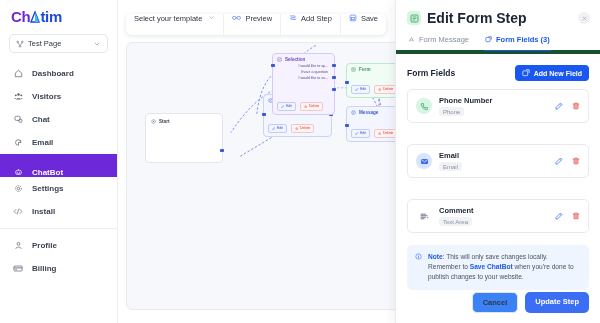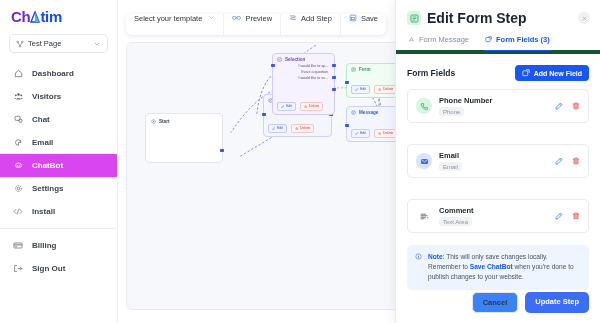--- a/index.html
+++ b/index.html
@@ -35,21 +35,21 @@
   .page-select .ps-label { font-size:7.5px; color:#2f3542; flex:1; }
   .page-select .ps-icon svg, .page-select .ps-caret svg { display:block; }
 
   .nav { margin-top: 9px; display:flex; flex-direction:column;font-weight:bold; }
   .nav-item {
     height: 23px; display:flex; align-items:center; gap:8px;
     padding-left: 12px; color:#3d4452; font-size:8px;
   }
   .nav-item .ni-icon { width:12px; display:flex; align-items:center; justify-content:center; }
   .nav-item .ni-icon svg { display:block; }
-  .nav-item.active { background:#d946ef; color:#ffffff; }
+  .nav-item.active { background:#6d28d9; color:#ffffff;align-items:flex-end; }
   .nav-divider { height:1px; background:#eceef2; margin: 5px 0; }
 
   
   .main { flex:1; position:relative; background:#ffffff; display:flex; flex-direction:column; }
   .toolbar-row { padding: 7px 0 0 8px; height: 34px; }
   .toolbar {
     display:inline-flex; align-items:stretch; height:21px;
     background:#ffffff; border-radius:6px;
     box-shadow: 0 1px 4px rgba(24,35,61,.13);
   }
@@ -311,41 +311,41 @@
         <span class="ni-icon">
             <svg width="10" height="9" viewBox="0 0 16 14">
               <path d="M4.6 4 L1.8 7 L4.6 10 M11.4 4 L14.2 7 L11.4 10 M9.3 3.2 L6.7 10.8" fill="none" stroke="#5a6172" stroke-width="1.1" stroke-linecap="round" stroke-linejoin="round"></path>
             </svg>
           </span>
         <span>Install</span>
       </div>
 
       <div class="nav-divider"></div>
 
+      <div class="nav-item">
+        <span class="ni-icon">
+            <svg width="9" height="9" viewBox="0 0 14 14">
+              <circle cx="7" cy="4.4" r="2.2" fill="none" stroke="#5a6172" stroke-width="1.1"></circle>
+              <path d="M2.8 11.6 C2.8 8.6 11.2 8.6 11.2 11.6" fill="none" stroke="#5a6172" stroke-width="1.1" stroke-linecap="round"></path>
+            </svg>
+          </span>
+        <span>Profile</span>
+      </div>
 
       <div class="nav-item">
         <span class="ni-icon">
             <svg width="10" height="9" viewBox="0 0 16 14">
               <rect x="1.4" y="3" width="13.2" height="8" rx="1.4" fill="none" stroke="#5a6172" stroke-width="1.1"></rect>
               <path d="M1.4 6 H14.6" stroke="#5a6172" stroke-width="1.4"></path>
               <path d="M3.4 8.7 H6.4" stroke="#5a6172" stroke-width="1"></path>
             </svg>
           </span>
         <span>Billing</span>
       </div>
 
-      <div class="nav-item">
-        <span class="ni-icon">
-            <svg width="10" height="9" viewBox="0 0 16 14">
-              <path d="M6 2.2 H2.6 V11.8 H6" fill="none" stroke="#5a6172" stroke-width="1.1" stroke-linecap="round"></path>
-              <path d="M8.4 7 H14 M11.6 4.4 L14 7 L11.6 9.6" fill="none" stroke="#5a6172" stroke-width="1.1" stroke-linecap="round" stroke-linejoin="round"></path>
-            </svg>
-          </span>
-        <span>Sign Out</span>
-      </div>
 
     </div>
   </div>
 
   <div class="main">
 
     <div class="toolbar-row">
       <div class="toolbar">
 
         <div class="tb-item">

